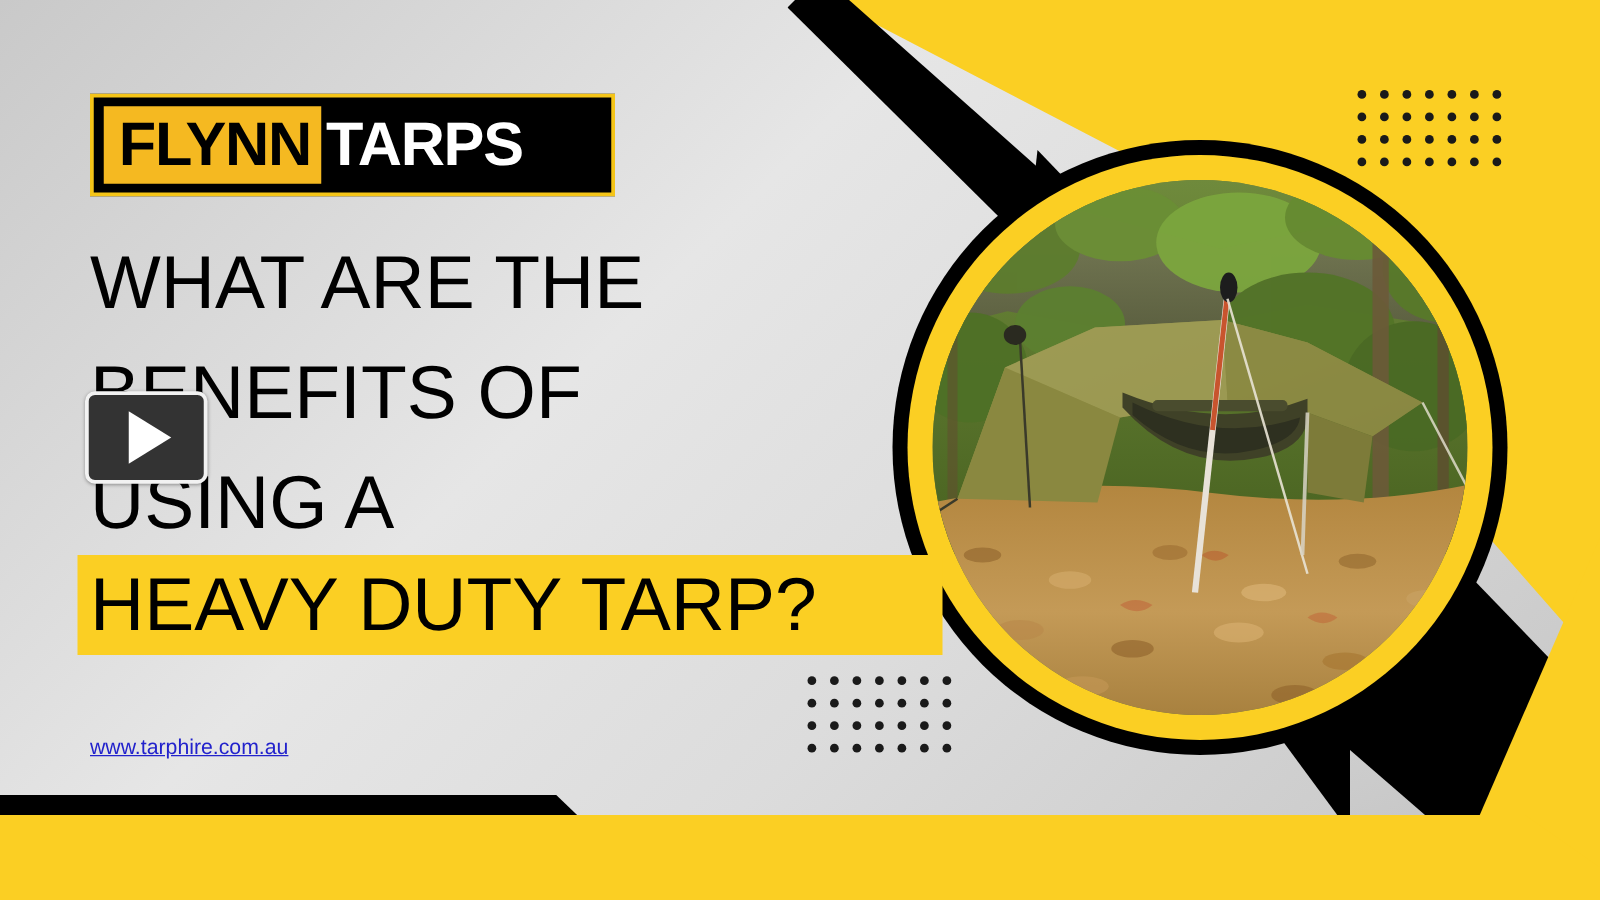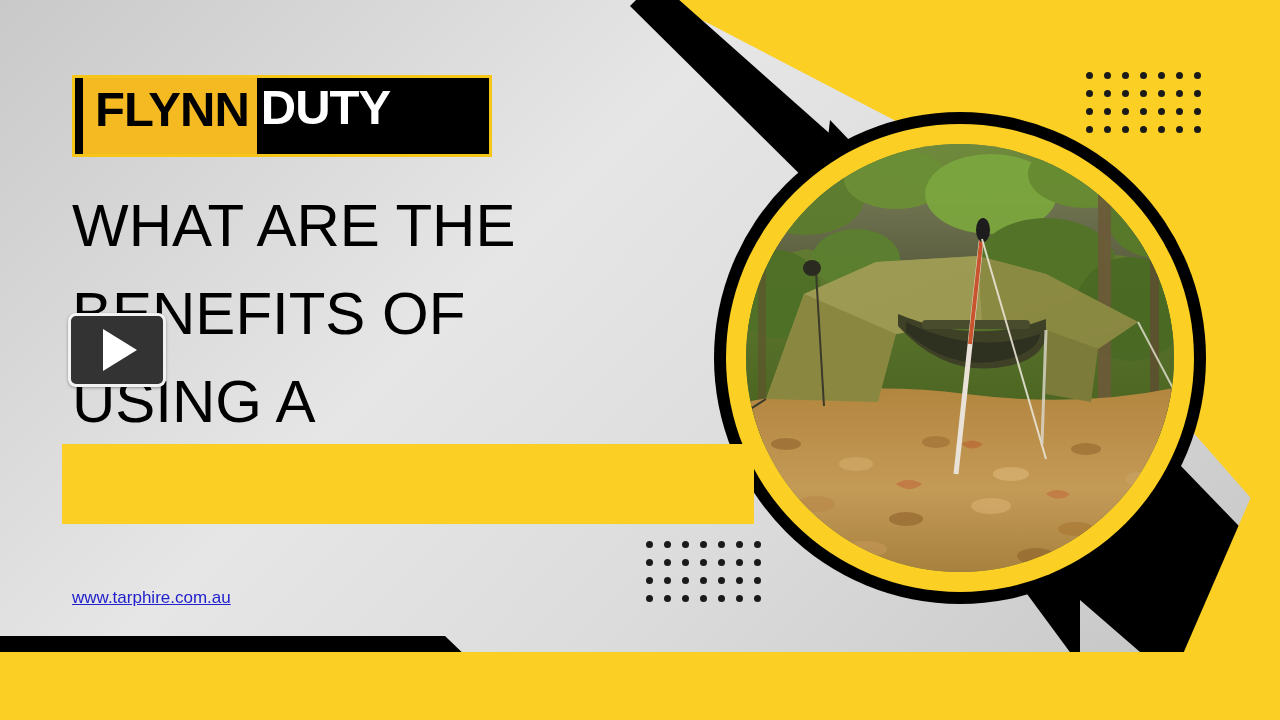--- a/index.html
+++ b/index.html
@@ -54,21 +54,21 @@
     clip-path:polygon(0 0, 1230px 0, 1330px 70px, 0 70px);
   }
 
   
   #logo{
     position:absolute;left:72px;top:75px;
     width:420px;height:82px;
     background:#000;
     border:3px solid #f5c518;
     box-sizing:border-box;
-    display:flex;
+    display:flex;align-items:center;
     padding:0 0 0 0;
   }
   #logo-flynn{
     background:#f5b921;color:#000;
     font-weight:bold;font-size:49px;letter-spacing:-1px;
     line-height:58px;padding:2px 8px 2px 12px;margin-left:8px;
     font-family:"Liberation Sans", sans-serif;
   }
   #logo-tarps{
     color:#fff;font-weight:bold;font-size:49px;letter-spacing:-1px;
@@ -303,26 +303,27 @@
           <ellipse cx="66" cy="124" rx="9" ry="8" fill="#2a2a20"></ellipse>
 
           <line x1="300" y1="186" x2="296" y2="300" stroke="#d9d4c6" stroke-width="3" opacity="0.85"></line>
         </svg>
       </div>
     </div>
   </div>
 
   <div id="logo">
     <span id="logo-flynn">FLYNN</span>
-    <span id="logo-tarps">DUTY</span>
+    <span id="logo-tarps">TARPS</span>
   </div>
 
   <div id="headline-band"></div>
 
   <div class="title-layer" id="title-main">WHAT ARE THE BENEFITS OF USING A</div>
+  <div class="title-layer" id="title-overlay">HEAVY DUTY TARP?</div>
 
   <a id="site-link" href="#">www.tarphire.com.au</a>
 
   <div id="play-button" role="button" aria-label="Play">
     <div id="play-triangle"></div>
   </div>
 
 </div>
 
 </body></html>

